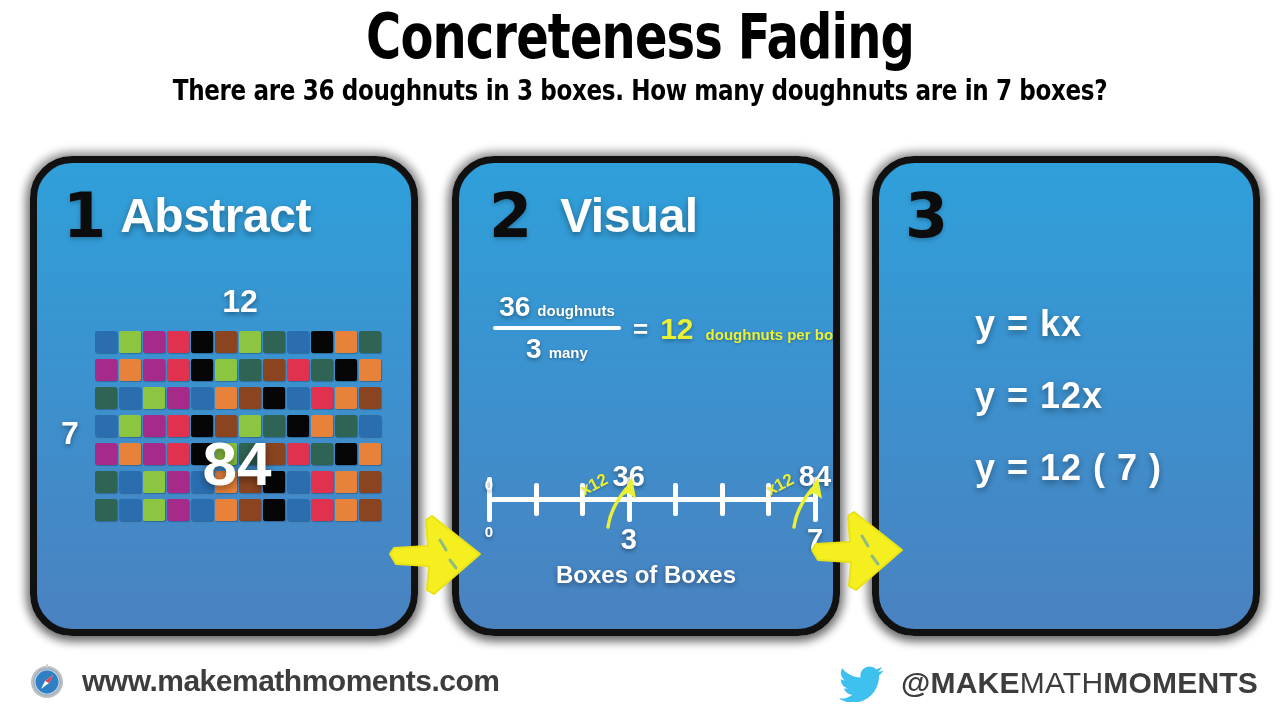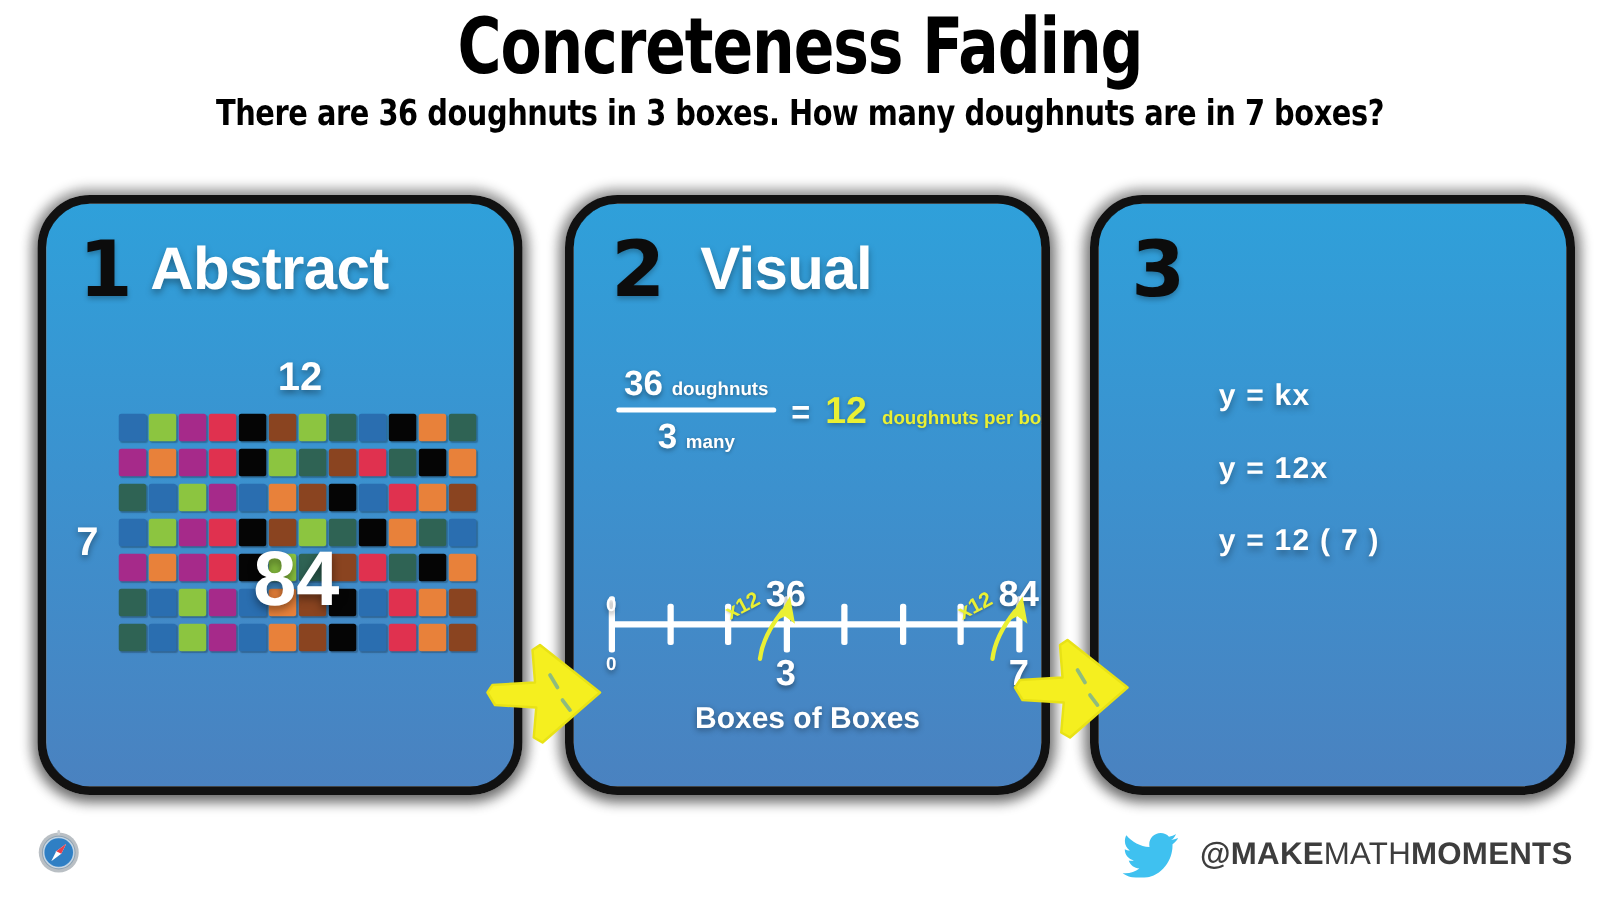--- a/index.html
+++ b/index.html
@@ -120,37 +120,37 @@
   .nl-lab-top { bottom:52px; }
   .nl-lab-bot { top:70px; }
   .lab-sm { font-size:15px; }
   .lab-lg { font-size:29px; }
   .x12 { position:absolute; font-size:17px; font-weight:bold; color:#eaf033;
          transform:rotate(-28deg); text-shadow:0 1px 2px rgba(0,0,0,0.25); }
 
   
   #equations { position:absolute; left:0; top:140px; width:100%;
                padding-left:96px; display:flex; flex-direction:column; gap:30px; }
-  .eqn { font-size:24px; font-weight:bold; color:#fff; letter-spacing:1px;
+  .eqn { font-size:36px; font-weight:bold; color:#fff; letter-spacing:1px;
          text-shadow:0 3px 6px rgba(0,0,0,0.35); }
 
   
   .big-arrow { position:absolute; width:100px; height:92px; z-index:6; }
   #arrow-1 { left:388px; top:362px; }
   #arrow-2 { left:810px; top:358px; }
 
   
   #footer { position:absolute; left:0; bottom:0; width:1280px; height:68px; }
   #site-block { position:absolute; left:28px; top:10px;
                 display:flex; align-items:center; gap:16px; }
   #site-url { font-size:30px; font-weight:bold; color:#3d3d3d;
               letter-spacing:-0.5px; }
   #twitter-block { position:absolute; right:22px; top:12px;
                    display:flex; align-items:center; gap:16px; }
-  #twitter-handle { font-size:25px; color:#3d3d3d; letter-spacing:0.2px; }
+  #twitter-handle { font-size:30px; color:#3d3d3d; letter-spacing:0.2px; }
   #twitter-handle .b { font-weight:bold; }
   #twitter-handle .l { font-weight:normal; }
 </style>
 </head>
 <body>
 
 <div id="header">
   <div id="page-title">Concreteness Fading</div>
   <div id="page-subtitle">There are 36 doughnuts in 3 boxes.  How many doughnuts are in 7 boxes?</div>
 </div>
@@ -333,20 +333,21 @@
   <div id="site-block">
     <svg width="38" height="38" viewBox="0 0 38 38">
       <circle cx="19" cy="20" r="16" fill="#b9bfc4"></circle>
       <circle cx="19" cy="20" r="13.5" fill="#8fa4b5"></circle>
       <circle cx="19" cy="20" r="12" fill="#2f7fc4"></circle>
       <circle cx="19" cy="20" r="12" fill="none" stroke="#ffffff" stroke-width="1.2" opacity="0.6"></circle>
       <path d="M25 13 L21 21 L13 27 L17 19 Z" fill="#ffffff"></path>
       <path d="M25 13 L21 21 L17 19 Z" fill="#e8414a"></path>
       <rect x="18" y="2" width="2" height="4" rx="1" fill="#c9ced2"></rect>
     </svg>
+    <span id="site-url">www.makemathmoments.com</span>
   </div>
   <div id="twitter-block">
     <svg width="46" height="38" viewBox="0 0 46 38">
       <path d="M44 6.6c-1.6.7-3.3 1.2-5.1 1.4 1.8-1.1 3.2-2.8 3.9-4.9-1.7 1-3.6 1.8-5.6 2.2C35.5 3.5 33.1 2.4 30.5 2.4c-5 0-9.1 4.1-9.1 9.1 0 .7.1 1.4.2 2.1C14.1 13.2 7.5 9.6 3.1 4.2c-.8 1.4-1.2 3-1.2 4.6 0 3.2 1.6 6 4 7.6-1.5 0-2.9-.5-4.1-1.1v.1c0 4.4 3.1 8.1 7.3 8.9-.8.2-1.6.3-2.4.3-.6 0-1.2-.1-1.7-.2 1.2 3.6 4.5 6.3 8.5 6.3-3.1 2.4-7 3.9-11.3 3.9-.7 0-1.5 0-2.2-.1 4 2.6 8.8 4.1 14 4.1 16.8 0 26-13.9 26-26v-1.2c1.8-1.3 3.3-2.9 4.5-4.8z" fill="#3fc1f0"></path>
     </svg>
     <span id="twitter-handle"><span class="b">@MAKE</span><span class="l">MATH</span><span class="b">MOMENTS</span></span>
   </div>
 </div>
 
 </body></html>

